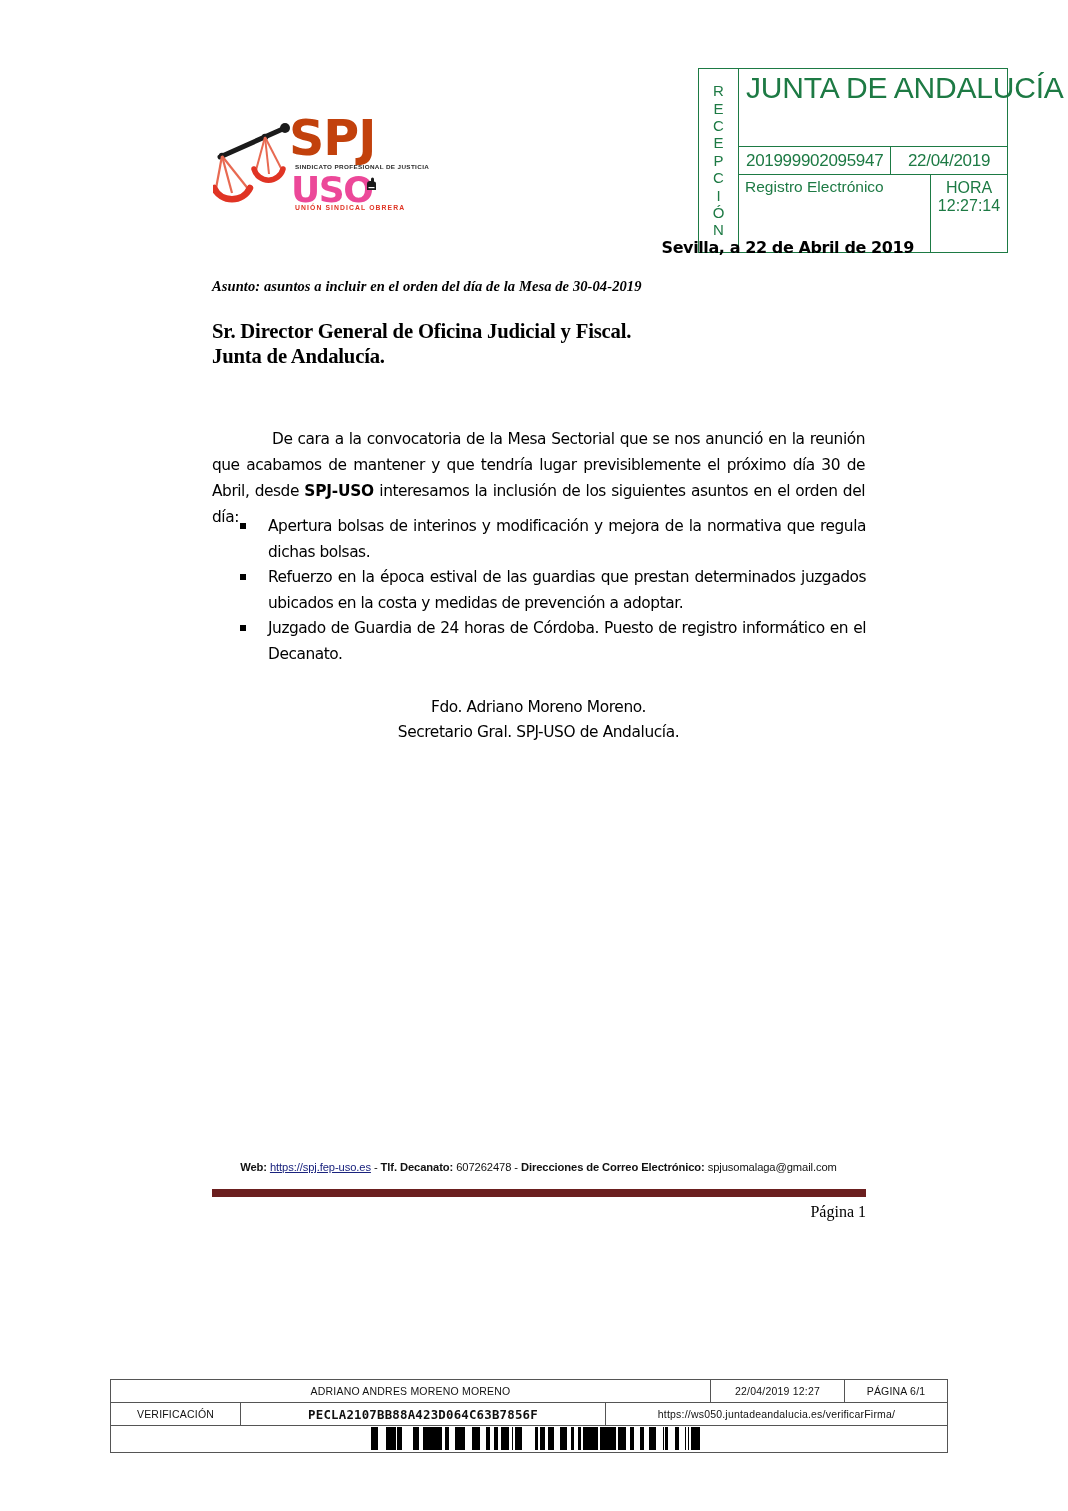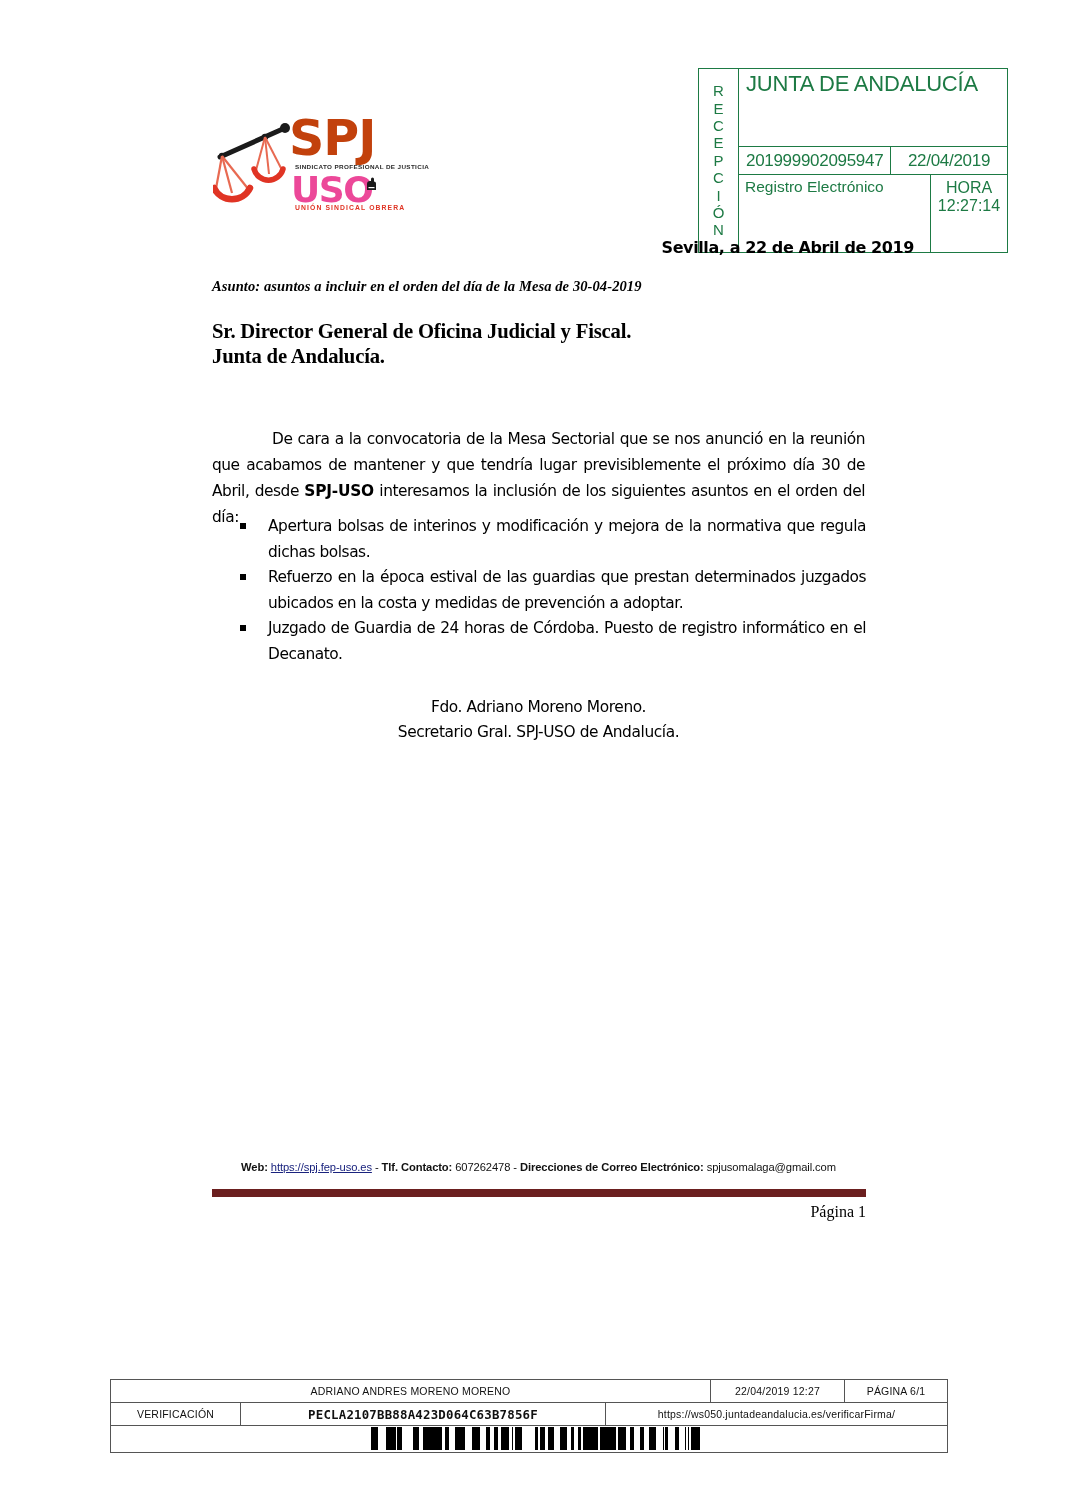--- a/index.html
+++ b/index.html
@@ -134,21 +134,21 @@
     left: 0; top: 0;
     width: 100%;
     height: 78px;
     border-bottom: 1.5px solid #1d7a44;
     box-sizing: border-box;
   }
   #stamp-title {
     position: absolute;
     left: 7px;
     top: 2px;
-    font-size: 22px;
+    font-size: 30px;
     letter-spacing: -0.2px;
     white-space: nowrap;
   }
   #stamp-mid-row {
     position: absolute;
     left: 0; top: 78px;
     width: 100%;
     height: 28px;
     border-bottom: 1.5px solid #1d7a44;
     box-sizing: border-box;
@@ -468,21 +468,21 @@
   <li><span class="bullet"></span><span>Apertura bolsas de interinos y modificación y mejora de la normativa que regula dichas bolsas.</span></li>
   <li><span class="bullet"></span><span>Refuerzo en la época estival de las guardias que prestan determinados juzgados ubicados en la costa y medidas de prevención a adoptar.</span></li>
   <li><span class="bullet"></span><span>Juzgado de Guardia de 24 horas de Córdoba.  Puesto de registro informático en el Decanato.</span></li>
 </ul>
 
 <div id="signature-block">
   <div>Fdo. Adriano Moreno Moreno.</div>
   <div>Secretario Gral. SPJ-USO de Andalucía.</div>
 </div>
 
-<div id="footer-contact"><b>Web:</b> <a id="footer-web-link" href="#">https://spj.fep-uso.es</a><span> -  </span><b>Tlf. Contacto:</b><span> 607262478 - </span><b>Direcciones de Correo Electrónico:</b><span> spjusomalaga@gmail.com</span></div>
+<div id="footer-contact"><b>Web:</b> <a id="footer-web-link" href="#">https://spj.fep-uso.es</a><span> -  </span><b>Tlf. Decanato:</b><span> 607262478 - </span><b>Direcciones de Correo Electrónico:</b><span> spjusomalaga@gmail.com</span></div>
 
 <div id="footer-rule"></div>
 <div id="page-number">Página 1</div>
 
 <div id="verification-table">
   <div class="vt-row">
     <div class="vt-cell" id="vt-signer">ADRIANO ANDRES MORENO MORENO</div>
     <div class="vt-cell" id="vt-datetime">22/04/2019 12:27</div>
     <div class="vt-cell" id="vt-pagina">PÁGINA 6/1</div>
   </div>

